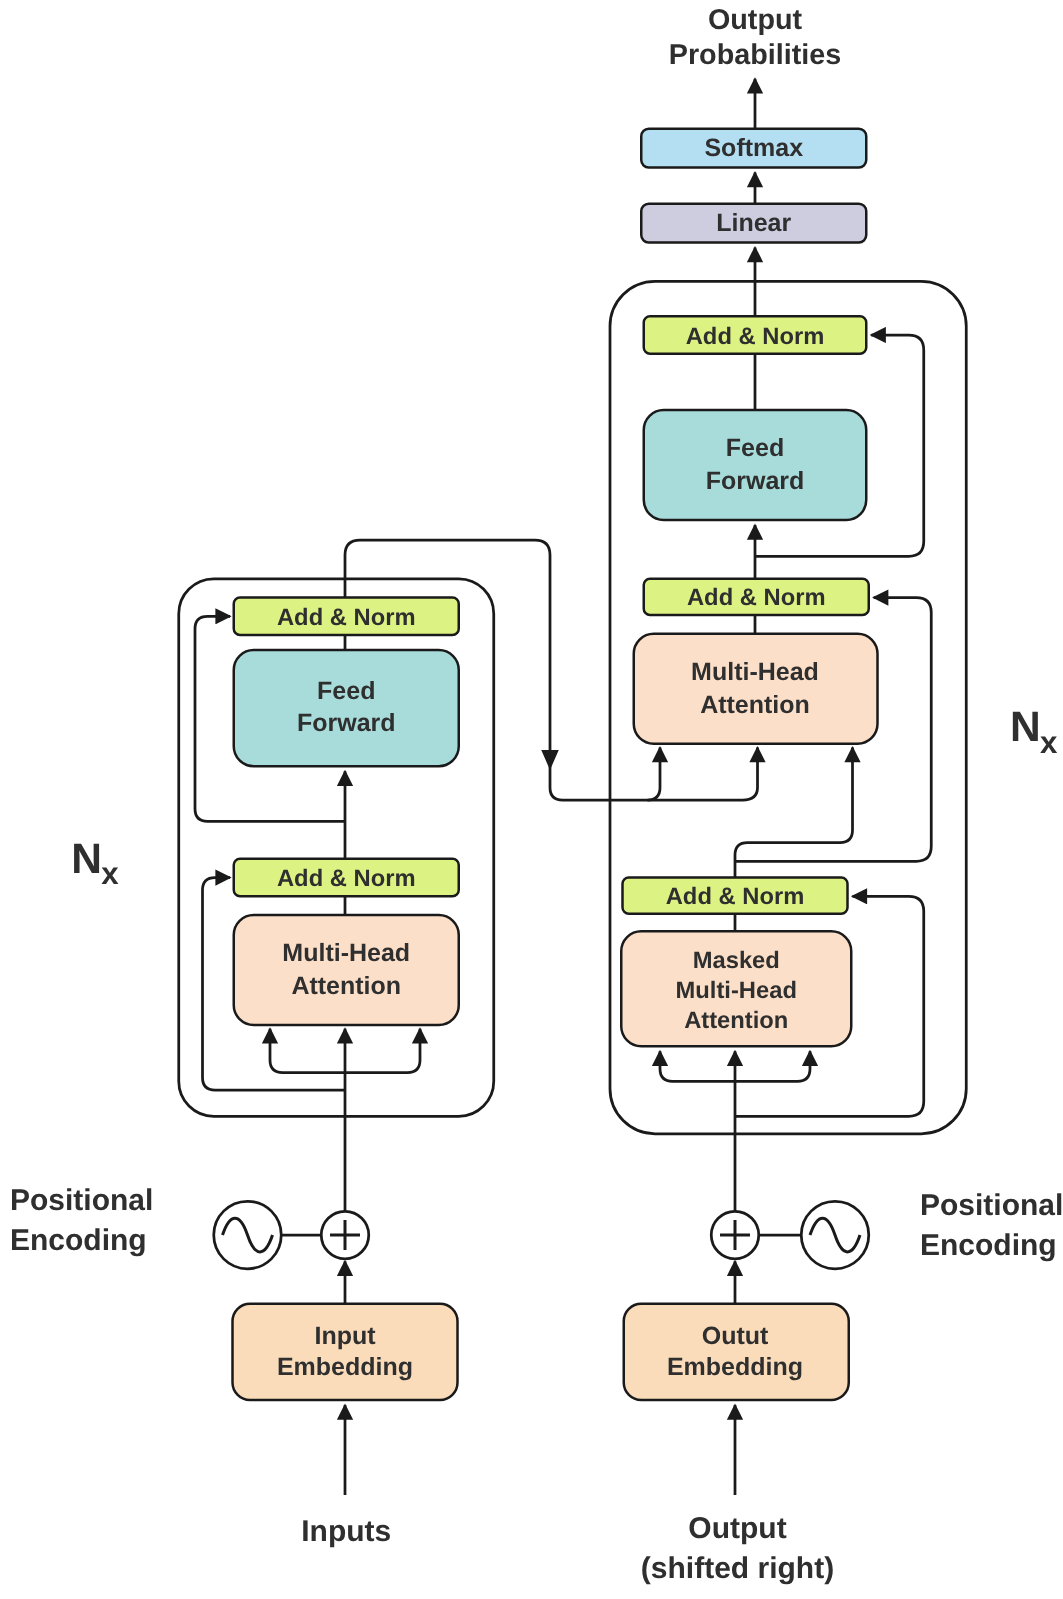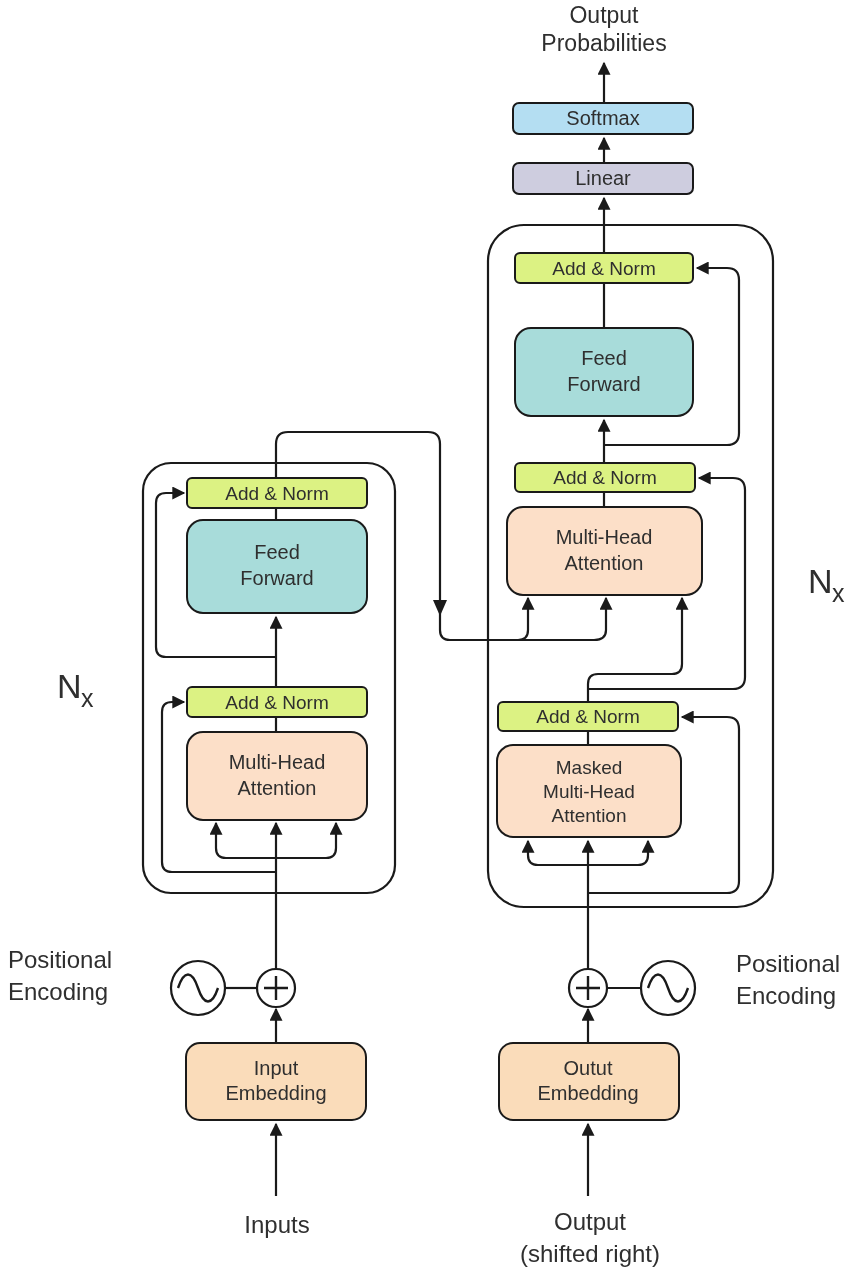--- a/index.html
+++ b/index.html
@@ -1,16 +1,16 @@
 <!DOCTYPE html>
 <html><head>
 <meta charset="utf-8">
 <style>
   html,body{margin:0;padding:0;background:#ffffff;}
-  .stage{position:relative;width:850px;height:1279px;background:#ffffff;overflow:hidden;}
+  .stage{position:relative;width:850px;height:1279px;background:#ffffff;overflow:hidden;font-weight:bold;}
   svg{display:block;}
   svg text{font-family:"Liberation Sans", sans-serif; fill:#2f2f2f;}
   .tc{text-anchor:middle;}
   .ts{text-anchor:start;}
   .f19{font-size:19px;}
   .f20{font-size:20px;}
   .f23{font-size:23px;}
   .f24{font-size:24px;}
   .f34{font-size:34px;}
   .f25{font-size:25px;}

